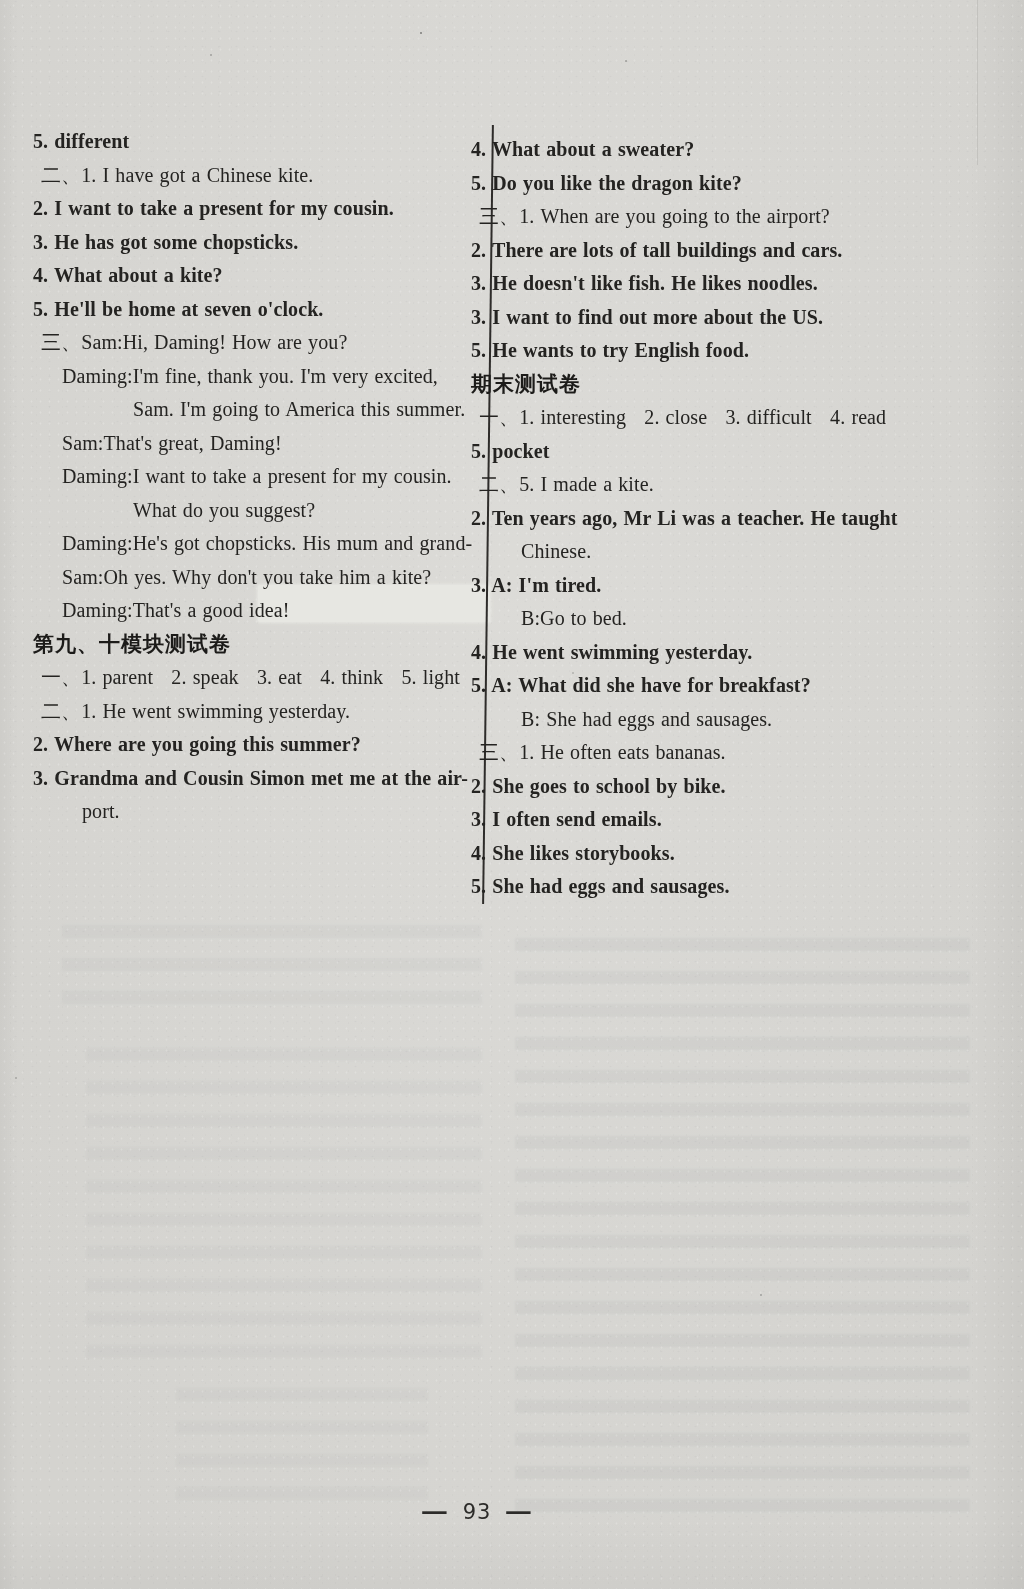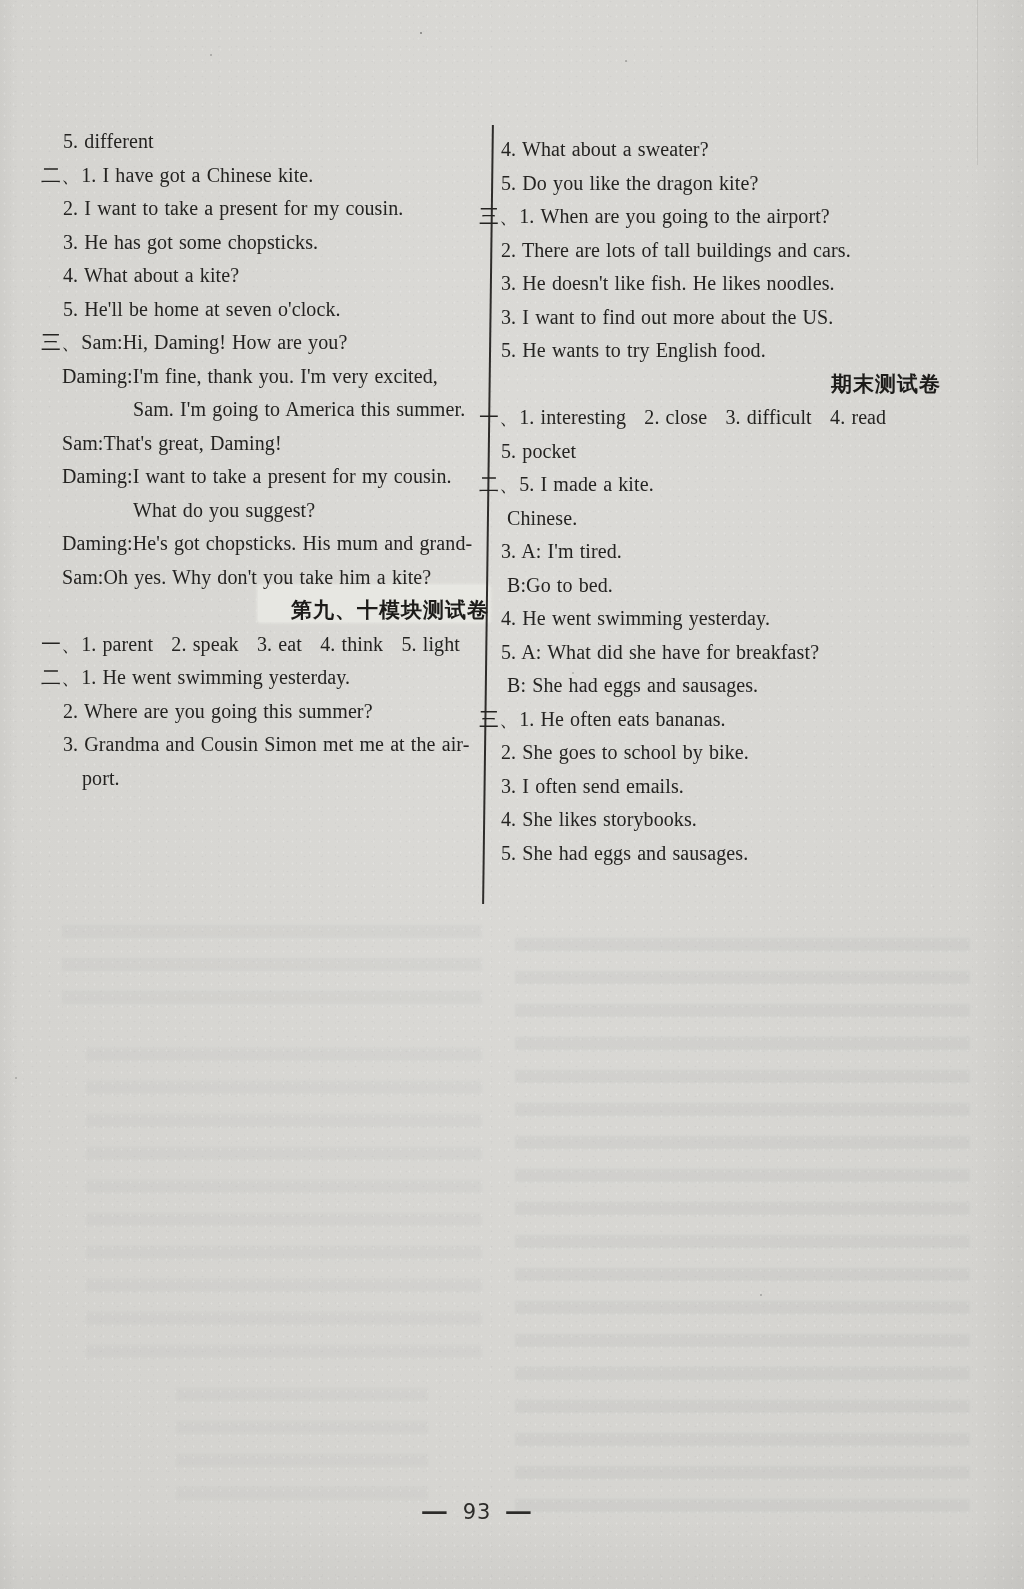--- a/index.html
+++ b/index.html
@@ -49,26 +49,26 @@
   
   .col{position:absolute;}
   .col-left{left:33px;top:125px;width:456px;}
   .col-right{left:471px;top:133px;width:470px;}
   .line{
     height:33.5px;line-height:33.5px;
     font-size:20px;white-space:pre;word-spacing:1px;
     letter-spacing:0.1px;
   }
   .li0{margin-left:8px;}
-  .li1{margin-left:30px;}
+  .li1{font-weight:bold;}
   .li2{margin-left:49px;}
   .lsp{margin-left:29px;}
   .lc {margin-left:100px;}
-  .ls {margin-left:36px;}
-  .lctr{text-align:right;margin-left:0;}
+  .ls {margin-left:50px;}
+  .lctr{text-align:left;margin-left:0;}
   .heading{font-weight:bold;font-size:21px;letter-spacing:1px;color:#1c1b19;}
   
   .ghost{
     position:absolute;pointer-events:none;
     background:repeating-linear-gradient(180deg,
       rgba(108,114,120,0.085) 0px, rgba(108,114,120,0.085) 13px,
       rgba(0,0,0,0) 13px, rgba(0,0,0,0) 33px);
     filter:blur(1.6px);
   }
   .g1{left:515px;top:938px;width:455px;height:580px;opacity:.85;}
@@ -109,40 +109,42 @@
     <div class="line li1">4. What about a kite?</div>
     <div class="line li1">5. He'll be home at seven o'clock.</div>
     <div class="line li0">三、Sam:Hi, Daming! How are you?</div>
     <div class="line lsp">Daming:I'm fine, thank you. I'm very excited,</div>
     <div class="line lc">Sam. I'm going to America this summer.</div>
     <div class="line lsp">Sam:That's great, Daming!</div>
     <div class="line lsp">Daming:I want to take a present for my cousin.</div>
     <div class="line lc">What do you suggest?</div>
     <div class="line lsp">Daming:He's got chopsticks. His mum and grand-</div>
     <div class="line lsp">Sam:Oh yes. Why don't you take him a kite?</div>
+    <div class="line lsp">Daming:That's a good idea!</div>
     <div class="line lctr heading">第九、十模块测试卷</div>
     <div class="line li0">一、1. parent   2. speak   3. eat   4. think   5. light</div>
     <div class="line li0">二、1. He went swimming yesterday.</div>
     <div class="line li1">2. Where are you going this summer?</div>
     <div class="line li1">3. Grandma and Cousin Simon met me at the air-</div>
     <div class="line li2">port.</div>
   </div>
 
   <div class="col col-right">
     <div class="line li1">4. What about a sweater?</div>
     <div class="line li1">5. Do you like the dragon kite?</div>
     <div class="line li0">三、1. When are you going to the airport?</div>
     <div class="line li1">2. There are lots of tall buildings and cars.</div>
     <div class="line li1">3. He doesn't like fish. He likes noodles.</div>
     <div class="line li1">3. I want to find out more about the US.</div>
     <div class="line li1">5. He wants to try English food.</div>
     <div class="line lctr heading">期末测试卷</div>
     <div class="line li0">一、1. interesting   2. close   3. difficult   4. read</div>
     <div class="line li1">5. pocket</div>
     <div class="line li0">二、5. I made a kite.</div>
+    <div class="line li1">2. Ten years ago, Mr Li was a teacher. He taught</div>
     <div class="line ls">Chinese.</div>
     <div class="line li1">3. A: I'm tired.</div>
     <div class="line ls">B:Go to bed.</div>
     <div class="line li1">4. He went swimming yesterday.</div>
     <div class="line li1">5. A: What did she have for breakfast?</div>
     <div class="line ls">B: She had eggs and sausages.</div>
     <div class="line li0">三、1. He often eats bananas.</div>
     <div class="line li1">2. She goes to school by bike.</div>
     <div class="line li1">3. I often send emails.</div>
     <div class="line li1">4. She likes storybooks.</div>

